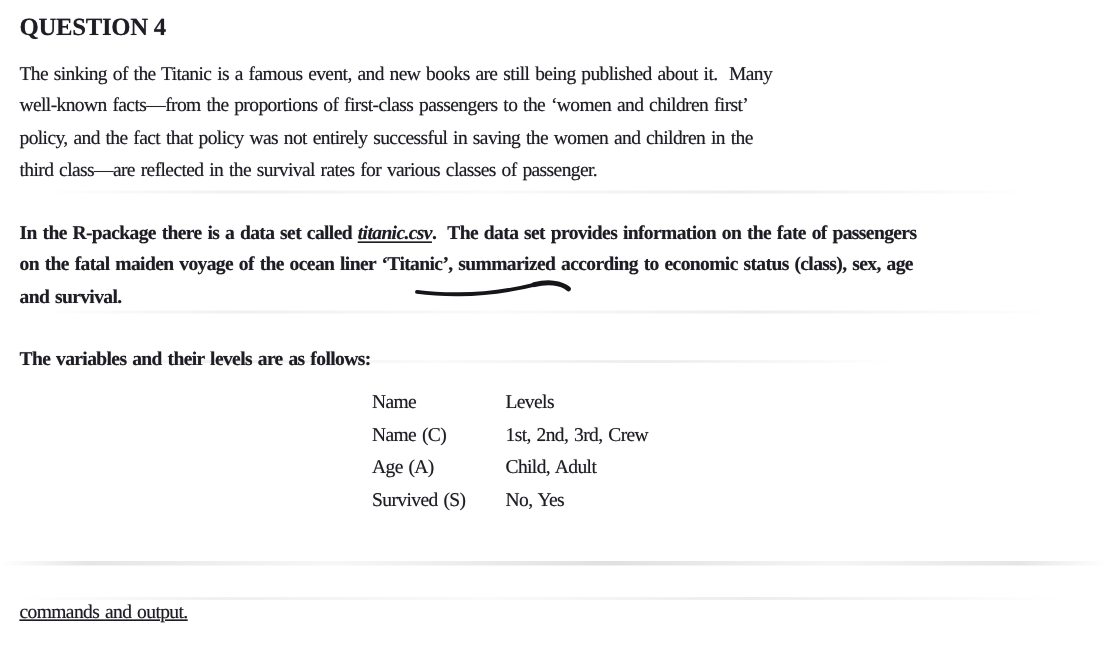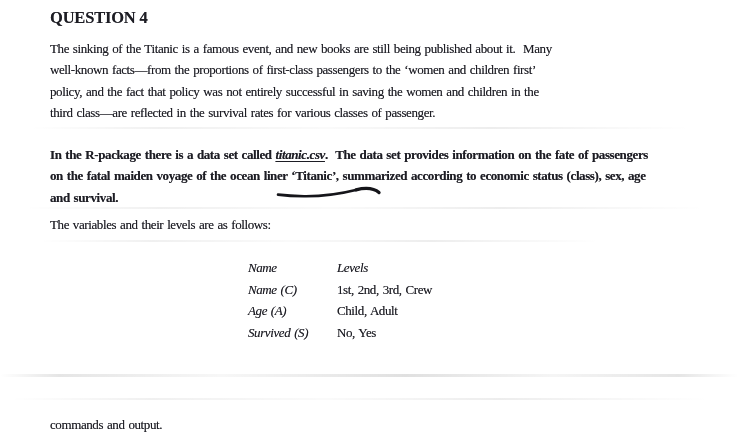--- a/index.html
+++ b/index.html
@@ -6,42 +6,42 @@
   .page {
     position: relative;
     width: 738px;
     height: 442px;
     overflow: hidden;
     background: #ffffff;
     font-family: "Liberation Serif", serif;
     color: #1d1d24;
     text-shadow: 0 0 0.5px rgba(25,25,35,0.55);
   }
-  .abs { position: absolute; left: 13px; margin-left: 37px; }
+  .abs { position: absolute; left: 13px; }
   .line {
     white-space: pre;
     line-height: 21.5px;
     font-size: 13px;
     letter-spacing: -0.4px;
     word-spacing: 1px;
   }
   .heading {
     font-size: 16.5px;
     font-weight: bold;
     letter-spacing: -0.2px;
     line-height: 21.5px;
     white-space: pre;
   }
   .em-ul {
     font-style: italic;
     text-decoration: underline;
     text-decoration-thickness: 1px;
     text-underline-offset: 2px;
   }
-  .italic { font-style: italic; }
+  .italic { }
   .vtable { position: absolute; left: 248px; top: 257px; }
   .vrow { display: grid; grid-template-columns: 89px auto; }
   .squiggle { position: absolute; left: 276px; top: 183px; width: 110px; height: 16px; }
   .streak { position: absolute; pointer-events: none; }
   .streak-a {
     height: 3px;
     background: linear-gradient(90deg,
       rgba(0,0,0,0.00) 0%, rgba(0,0,0,0.10) 8%, rgba(0,0,0,0.03) 30%,
       rgba(0,0,0,0.12) 55%, rgba(0,0,0,0.04) 75%, rgba(0,0,0,0.10) 92%, rgba(0,0,0,0.00) 100%);
   }
@@ -76,21 +76,21 @@
     <div class="line"><span>In the R-package there is a data set called </span><span class="em-ul">titanic.csv</span><span>.  The data set provides information on the fate of passengers</span></div>
     <div class="line">on the fatal maiden voyage of the ocean liner ‘Titanic’, summarized according to economic status (class), sex, age</div>
     <div class="line">and survival.</div>
   </div>
 
   <svg class="squiggle" viewBox="0 0 110 16">
     <path d="M 2 11.6 C 10 12.6, 18 13.1, 28 13.2 C 45 13.4, 62 11.4, 82 6.4" fill="none" stroke-width="2.6" stroke-linecap="round" stroke="#15151a"></path>
     <path d="M 80 6.8 C 89 4.6, 98 5.2, 103 9.6" fill="none" stroke-width="3.3" stroke-linecap="round" stroke="#15151a"></path>
   </svg>
 
-  <div class="abs line" style="top:214px;">The variables and their levels are as follows:</div>
+  <div class="abs line" style="top:228px;font-weight:bold;">The variables and their levels are as follows:</div>
 
   <div class="vtable">
     <div class="vrow">
       <span class="line italic">Name</span>
       <span class="line italic">Levels</span>
     </div>
     <div class="vrow">
       <span class="line italic">Name (C)</span>
       <span class="line">1st, 2nd, 3rd, Crew</span>
     </div>
@@ -98,15 +98,15 @@
       <span class="line italic">Age (A)</span>
       <span class="line">Child, Adult</span>
     </div>
     <div class="vrow">
       <span class="line italic">Survived (S)</span>
       <span class="line">No, Yes</span>
     </div>
   </div>
 
 
-  <div class="abs line" style="top:414px;">commands and output.</div>
+  <div class="abs line" style="top:397px;text-decoration:underline;">commands and output.</div>
 
 </div>
 
 </body></html>

